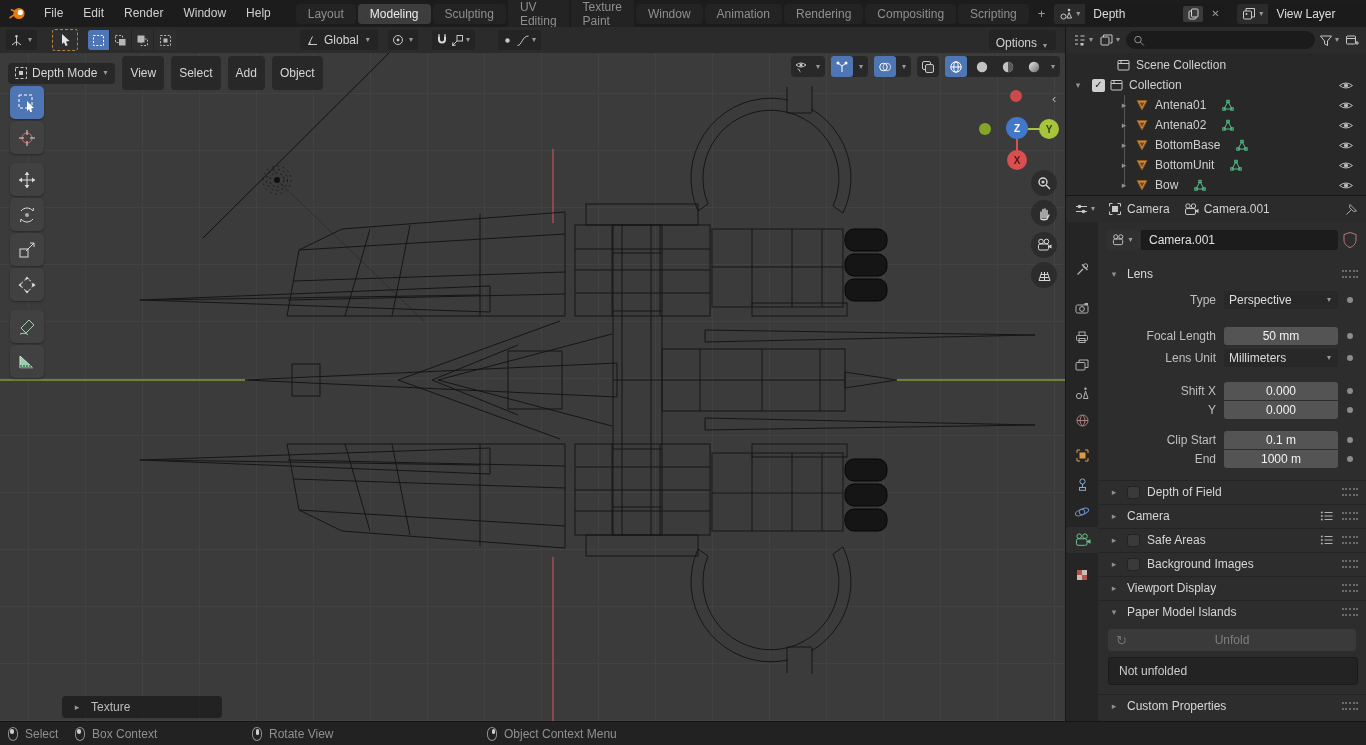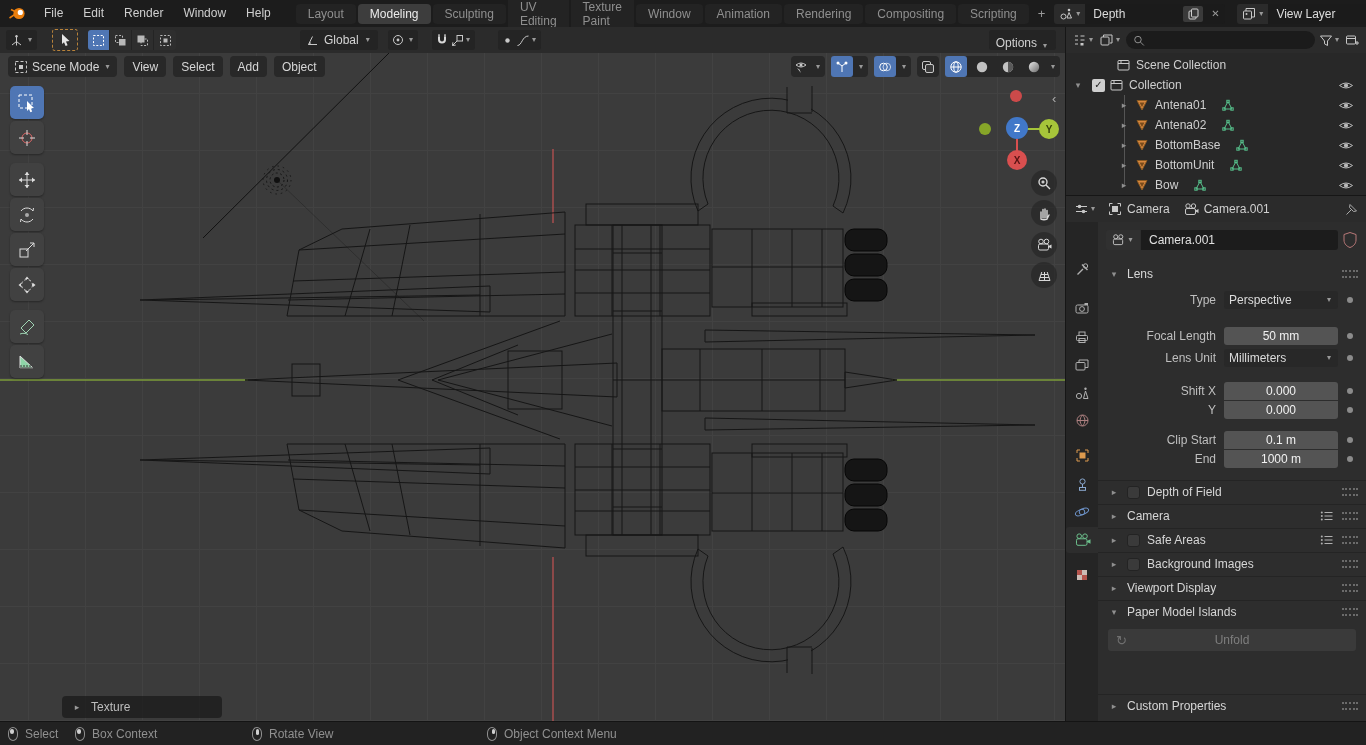--- a/index.html
+++ b/index.html
@@ -30,21 +30,21 @@
 .selmodes .sm:first-child{border-radius:3px 0 0 3px}
 .selmodes .sm:last-child{border-radius:0 3px 3px 0;border-right:none}
 .selmodes .sm.active{background:#4f76b4}
 .optbtn{position:absolute;right:10px;top:3px;height:20px;background:#242424;border-radius:3px;display:flex;align-items:flex-end;padding:0 7px;gap:4px;color:#d0d0d0}
 
 #viewport{position:absolute;left:0;top:53px;width:1066px;height:669px;background:#3b3b3b;
   background-image:linear-gradient(#424242 1px,transparent 1px),linear-gradient(90deg,#424242 1px,transparent 1px);
   background-size:57px 57px;background-position:28px 40px;overflow:hidden}
 .pill{background:#282828;border-radius:4px;height:21px;display:flex;align-items:center;padding:0 6px;gap:4px;color:#d6d6d6}
 #vp-header-left{position:absolute;left:8px;top:3px;display:flex;gap:7px;align-items:center}
-#vp-header-left .menu-pill{padding:4px 8px}
+#vp-header-left .menu-pill{padding:17px 8px}
 #vp-header-right{position:absolute;right:6px;top:3px;display:flex;gap:6px;align-items:center}
 .seg{width:22px;height:21px;display:flex;align-items:center;justify-content:center}
 .seg.active{background:#4f76b4;border-radius:3px}
 #overlay-text{position:absolute;left:75px;top:33px;color:#d6d6d6;text-shadow:0 1px 2px rgba(0,0,0,.7);line-height:20px}
 
 #toolbar{position:absolute;left:10px;top:33px;display:flex;flex-direction:column;gap:2px}
 .tbtn{width:34px;height:33px;background:#414141;border-radius:5px;display:flex;align-items:center;justify-content:center;box-shadow:0 1px 2px rgba(0,0,0,.35)}
 .tbtn.active{background:#4f76b4}
 .tbgap{height:5px}
 
@@ -303,21 +303,21 @@
       <polygon points="845,319 897,327 845,335"></polygon>
     </g>
   </svg>
 
   <div id="vp-header-left">
     <div class="pill">
       <svg width="14" height="14" viewBox="0 0 14 14">
           <rect x="1.5" y="1.5" width="11" height="11" fill="none" stroke="#c8c8c8" stroke-dasharray="3 2"></rect>
           <rect x="5" y="5" width="4" height="4" fill="#c8c8c8"></rect>
         </svg>
-      <span>Scene Mode</span>
+      <span>Depth Mode</span>
       <span class="chv">▾</span>
     </div>
     <div class="pill menu-pill">
         <span>View</span>
       </div>
     <div class="pill menu-pill">
         <span>Select</span>
       </div>
     <div class="pill menu-pill">
         <span>Add</span>
@@ -893,20 +893,23 @@
     </div>
     <div class="phead" style="top:378px">
       <span class="exp">▾</span>
       <span>Paper Model Islands</span>
       <span class="grip"></span>
     </div>
     <div id="unfold-btn" style="top:407px">
       <span class="ricon">↻</span>
       <span>Unfold</span>
     </div>
+    <div id="notunfolded" style="top:435px">
+      <span>Not unfolded</span>
+    </div>
     <div class="phead" style="top:472px">
       <span class="exp">▸</span>
       <span>Custom Properties</span>
       <span class="grip"></span>
     </div>
   </div>
 </div>
 
 <div id="statusbar">
   <div class="hint" style="left:8px">

